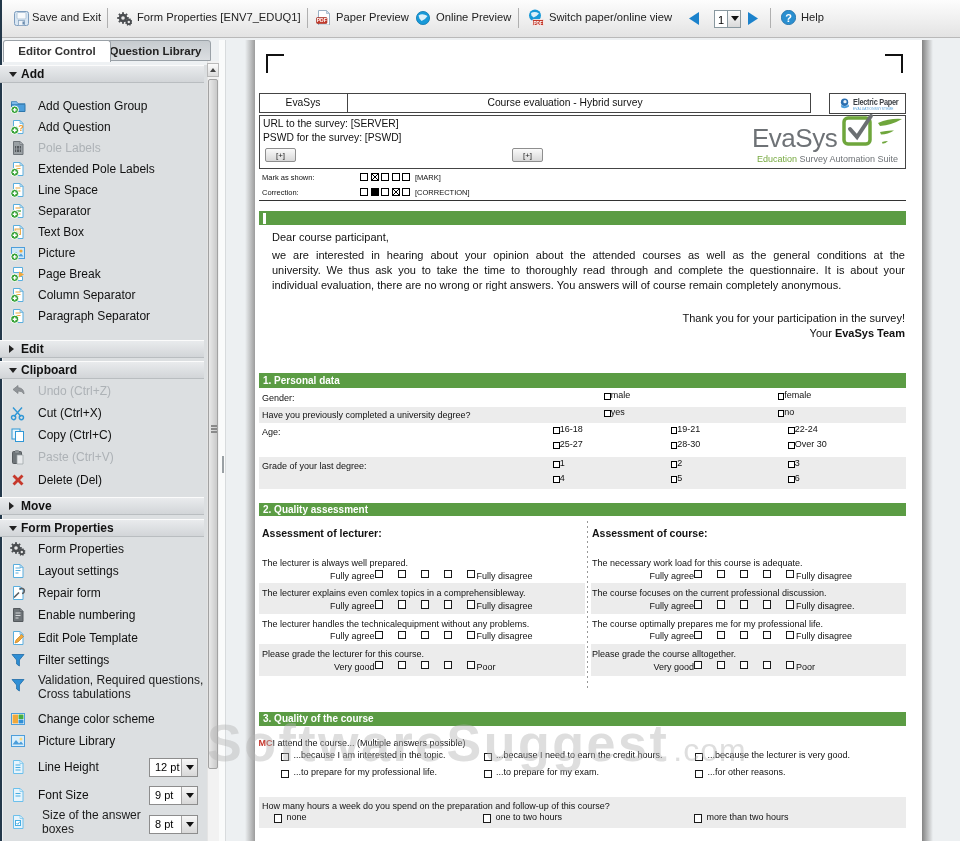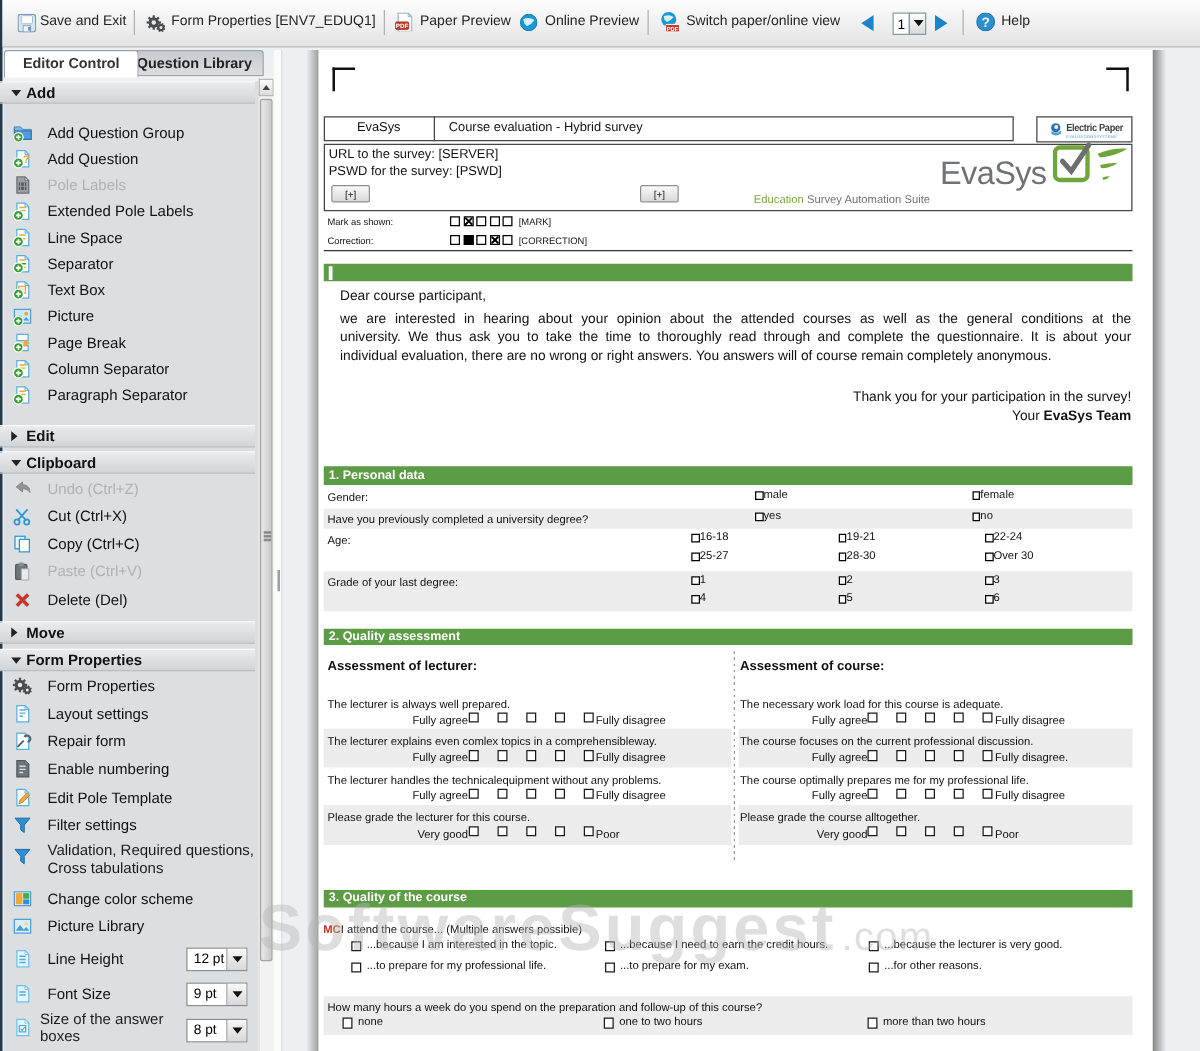--- a/index.html
+++ b/index.html
@@ -338,21 +338,21 @@
         <path d="M5.5 6.5h5M5.5 9h5"></path>
       </g>
     </svg><span>Font Size</span></div>
 <div class="a" style="top:809px;left:0;width:204px;font-size:12px;color:#1c1c1c;line-height:13.5px">
     <svg class="a" style="left:10px;top:5px" width="16" height="16" viewBox="0 0 16 16">
       <path d="M3.5 1.5h6.5l3 3v10h-9.5z" fill="#e7f4fc" stroke="#6cc0ec"></path>
       <path d="M10 1.5l3 3h-3z" fill="#fff" stroke="#6cc0ec" stroke-width=".7"></path>
       <rect x="5.5" y="6.5" width="5" height="5" fill="#fff" stroke="#49aee2"></rect>
       <path d="M6.5 9l1.3 1.3 2-2.6" stroke="#49aee2" stroke-width="1" fill="none"></path>
     </svg>
-    <div style="margin-left:32px;width:110px">Size of the answer boxes</div>
+    <div style="margin-left:42px;width:110px">Size of the answer boxes</div>
   </div>
 <div class="a dd" style="left:149px;top:758px">
     <i>12 pt</i>
     <b></b>
   </div>
 <div class="a dd" style="left:149px;top:786px">
     <i>9 pt</i>
     <b></b>
   </div>
 <div class="a dd" style="left:149px;top:815px">
@@ -370,21 +370,21 @@
 <div class="a" id="lsh"></div>
 <div class="a" id="page"></div>
 <div class="a" id="rsh"></div>
 
 <div class="a" id="page">
 <div class="a" style="left:11px;top:14px;width:18px;height:19px;border-left:2.5px solid #111;border-top:2.5px solid #111"></div>
 <div class="a" style="left:630px;top:14px;width:18px;height:19px;border-right:2.5px solid #111;border-top:2.5px solid #111"></div>
 <div class="a" style="left:4px;top:53px;width:552px;height:20px;border:1px solid #444"></div>
 <div class="a" style="left:92px;top:53px;width:1px;height:20px;background:#444"></div>
 <div class="a t10" style="left:4px;top:57px;width:88px;text-align:center">EvaSys</div>
-<div class="a t10" style="left:104px;top:57px;width:464px;text-align:left">Course evaluation - Hybrid survey</div>
+<div class="a t10" style="left:78px;top:57px;width:464px;text-align:center">Course evaluation - Hybrid survey</div>
 <div class="a" style="left:574px;top:53px;width:77px;height:21px;border:1.4px solid #444;background:#fff"></div>
 <svg class="a" style="left:584px;top:56.5px" width="12" height="14" viewBox="0 0 14 15">
       <circle cx="6.5" cy="5.5" r="4.3" fill="#2b6fb0"></circle>
       <circle cx="7" cy="4.8" r="1.9" fill="#fff" opacity=".9"></circle>
       <path d="M2.5 8.5q4.5 3.5 9-.5l0 2.8q-4.5 3.2-9 .5z" fill="#4d9edb"></path>
     </svg>
 <div class="a" style="left:598px;top:57.5px;font-size:8.2px;font-weight:bold;color:#3a3f44;letter-spacing:-0.3px;transform:scaleX(.9);transform-origin:left">Electric Paper</div>
 <div class="a" style="left:598px;top:66.5px;font-size:3.2px;color:#4d9edb;letter-spacing:.2px">EVALUATIONSSYSTEME</div>
 <div class="a" style="left:4px;top:74.5px;width:647px;height:54px;border:1px solid #444"></div>
 <div class="a t10" style="left:8px;top:78px">URL to the survey: [SERVER]</div>
@@ -392,21 +392,21 @@
 <div class="a" style="left:10px;top:108px;width:31px;height:14px;background:linear-gradient(#fafafa,#d8d8d8);border:1px solid #8e8e8e;border-radius:2px;font-size:8px;text-align:center;line-height:14px;color:#222">[+]</div>
 <div class="a" style="left:257px;top:108px;width:31px;height:14px;background:linear-gradient(#fafafa,#d8d8d8);border:1px solid #8e8e8e;border-radius:2px;font-size:8px;text-align:center;line-height:14px;color:#222">[+]</div>
 <div class="a" style="left:497px;top:83px;font-size:26px;color:#6e7276;letter-spacing:-0.5px">EvaSys</div>
 <svg class="a" style="left:587px;top:72px" width="62" height="40" viewBox="0 0 62 40">
       <rect x="2" y="6" width="26" height="26" rx="4" fill="#fff" stroke="#6fa63c" stroke-width="3.5"></rect>
       <path d="M8 17l7 8L29 4" fill="none" stroke="#6b6f72" stroke-width="4" stroke-linecap="round"></path>
       <path d="M36 11q12-5 24-4q-10 6-22 7z" fill="#6fa63c"></path>
       <path d="M38 20q8-2 14-1.5q-6 4-13 4z" fill="#6fa63c"></path>
       <path d="M40 30q3-1 6-1q-2.5 2.8-5.5 2.8z" fill="#6fa63c"></path>
     </svg>
-<div class="a" style="left:348px;top:114px;width:295px;text-align:left;font-size:9px"><span style="color:#76a93f">Education</span> <span style="color:#6e7276">Survey Automation Suite</span></div>
+<div class="a" style="left:348px;top:114px;width:295px;text-align:right;font-size:9px"><span style="color:#76a93f">Education</span> <span style="color:#6e7276">Survey Automation Suite</span></div>
 <div class="a t7" style="left:7px;top:132.5px">Mark as shown:</div>
 <div class="a t7" style="left:7px;top:147.5px">Correction:</div>
 <div class="a mcb " style="left:105.0px;top:132.5px"></div>
 <div class="a mcb cbx" style="left:115.5px;top:132.5px"></div>
 <div class="a mcb " style="left:126.0px;top:132.5px"></div>
 <div class="a mcb " style="left:136.5px;top:132.5px"></div>
 <div class="a mcb " style="left:147.0px;top:132.5px"></div>
 <div class="a mcb " style="left:105.0px;top:147.5px"></div>
 <div class="a mcb cbf" style="left:115.5px;top:147.5px"></div>
 <div class="a mcb " style="left:126.0px;top:147.5px"></div>

